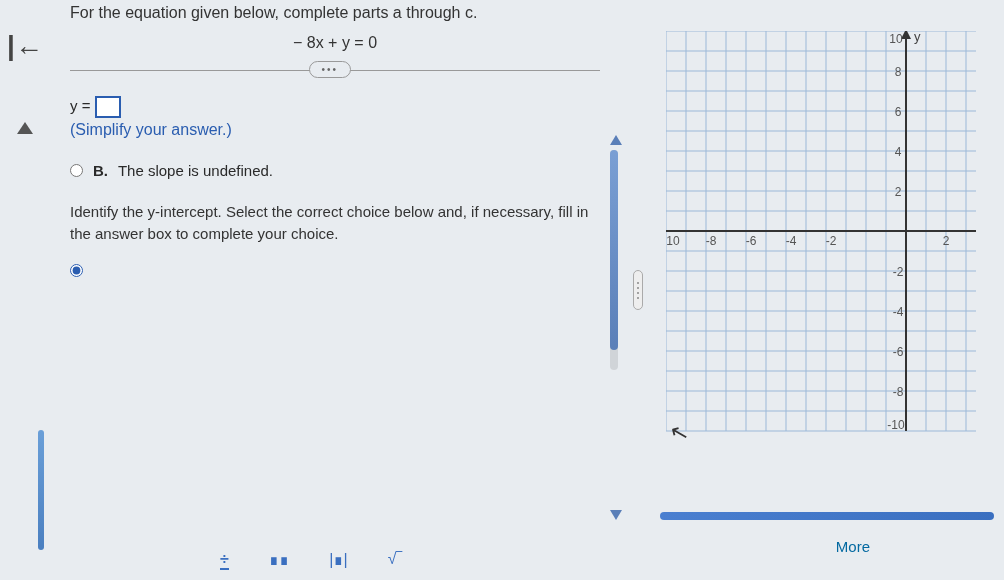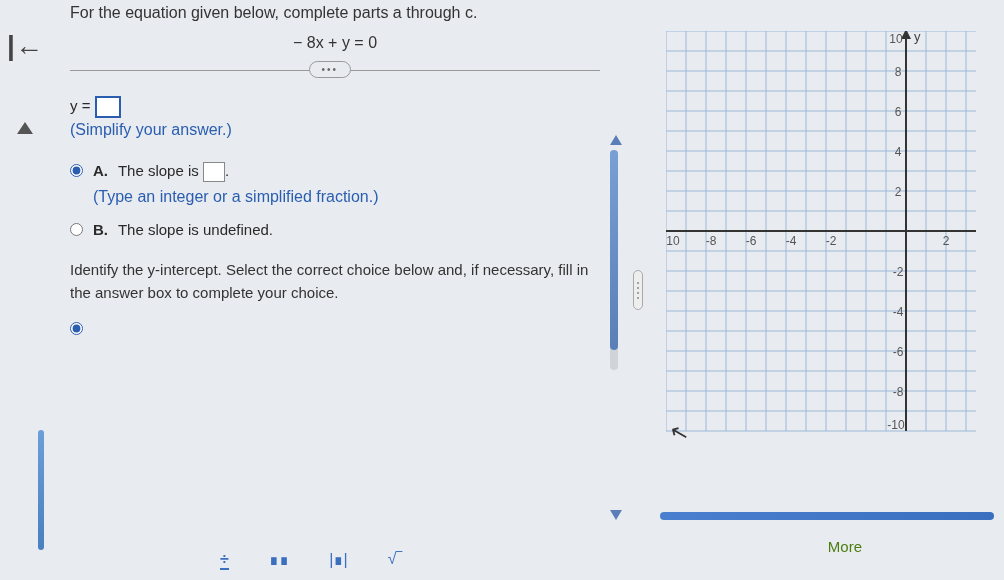--- a/index.html
+++ b/index.html
@@ -227,22 +227,22 @@
       bottom: 60px;
       left: 660px;
       right: 10px;
       height: 8px;
       background: linear-gradient(90deg, #4a7fd0, #3a6fc0);
       border-radius: 4px;
     }
     .more-link {
       position: absolute;
       bottom: 25px;
-      right: 142px;
-      color: #4d7c0f;
+      right: 134px;
+      color: #0369a1;
       font-size: 15px;
       cursor: pointer;
     }
     .bottom-toolbar {
       position: absolute;
       bottom: 10px;
       left: 220px;
       display: flex;
       gap: 40px;
       color: #3a6fc0;
@@ -279,29 +279,20 @@
     <div class="part">
       <div style="margin-top:14px;">
         <span>y =</span>
         <span class="input-box"></span>
       </div>
       <div class="hint">(Simplify your answer.)</div>
     </div>
 
     <div class="part">
       <div class="radio-group">
-        <div class="radio-option">
-          <input type="radio" name="slope" checked="" style="">
-          <div>
-            <span class="opt-letter">A.</span>
-            <span>The slope is</span>
-            <span class="input-box-small"></span>.
-            <span class="hint sub-hint">(Type an integer or a simplified fraction.)</span>
-          </div>
-        </div>
         <div class="radio-option">
           <input type="radio" name="slope" style="">
           <div>
             <span class="opt-letter">B.</span>
             <span>The slope is undefined.</span>
           </div>
         </div>
       </div>
     </div>
 

